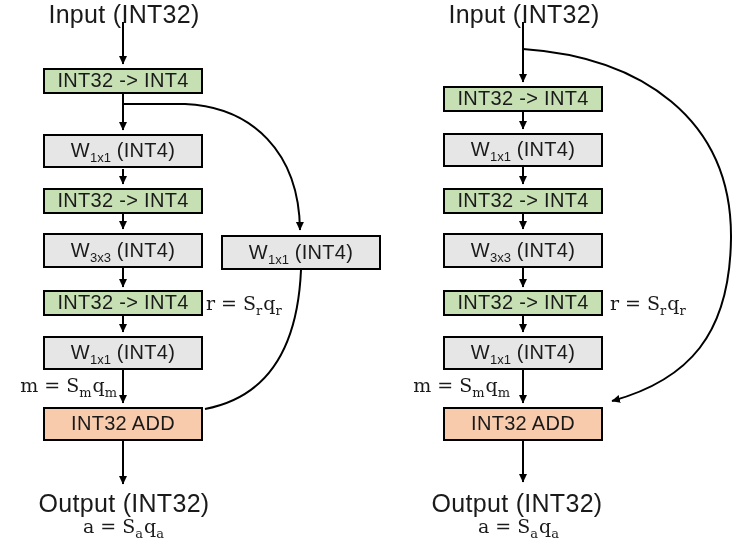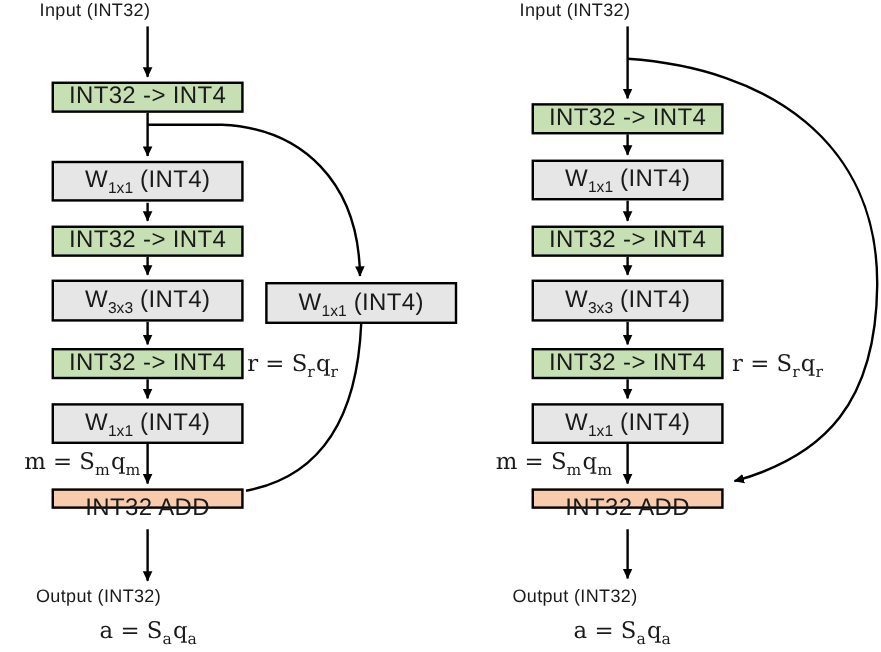--- a/index.html
+++ b/index.html
@@ -10,24 +10,24 @@
   svg.lines{position:absolute;left:0;top:0;z-index:0;}
   path.flow{fill:none;stroke:var(--line,#000);stroke-width:2px;}
   .node{
     position:absolute;z-index:1;box-sizing:border-box;width:160px;
     border:2px solid var(--line,#000);text-align:center;
     font-size:20px;letter-spacing:.3px;white-space:nowrap;color:var(--text,#1a1a1a);
   }
   .node sub{font-size:13px;letter-spacing:0;margin-top:24px;}
   .quantize{background:var(--quantize-fill,#c6e0b4);height:26px;line-height:21px;}
   .conv{background:var(--conv-fill,#e7e6e6);height:34px;line-height:29px;}
-  .add{background:var(--add-fill,#f8cbad);height:17px;line-height:29px;}
+  .add{background:var(--add-fill,#f8cbad);height:34px;line-height:29px;}
   .flow-label{
-    position:absolute;z-index:1;font-size:15px;letter-spacing:.3px;
-    white-space:nowrap;color:var(--text,#1a1a1a);
+    position:absolute;z-index:1;font-size:25px;letter-spacing:.3px;
+    text-align:center;white-space:nowrap;color:var(--text,#1a1a1a);
   }
   .math{
     position:absolute;z-index:1;font-family:"DejaVu Serif",serif;
     font-size:19px;white-space:nowrap;color:var(--text,#1a1a1a);
   }
   .math sub{font-size:13px;margin-right:1px;}
 </style>
 </head>
 <body>
 

